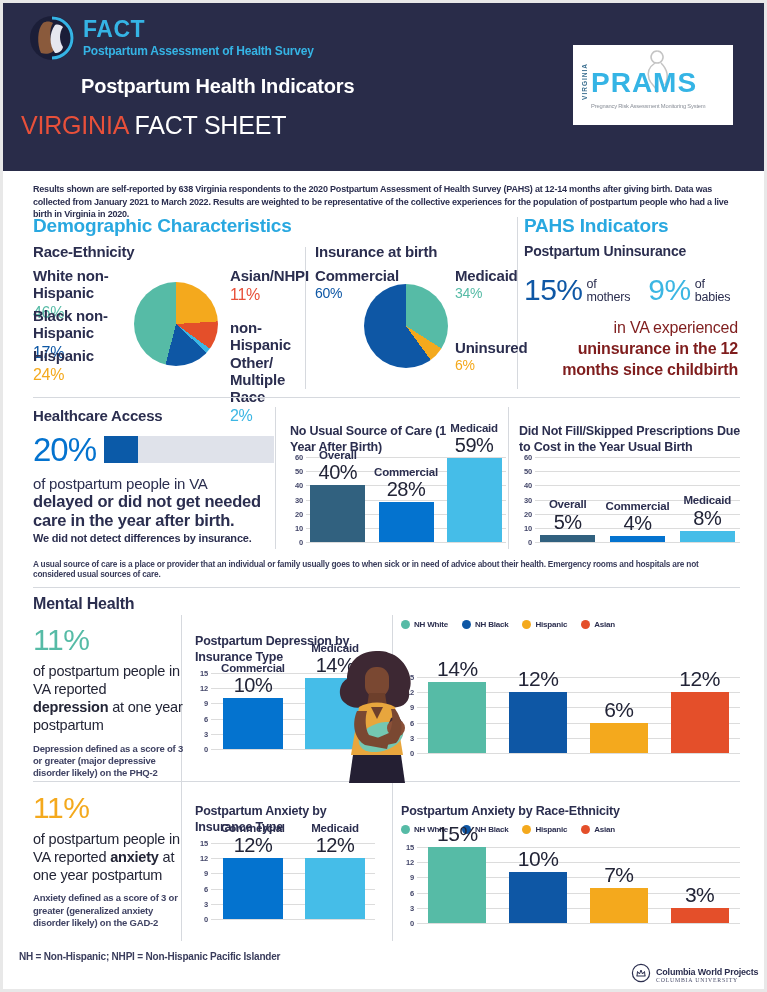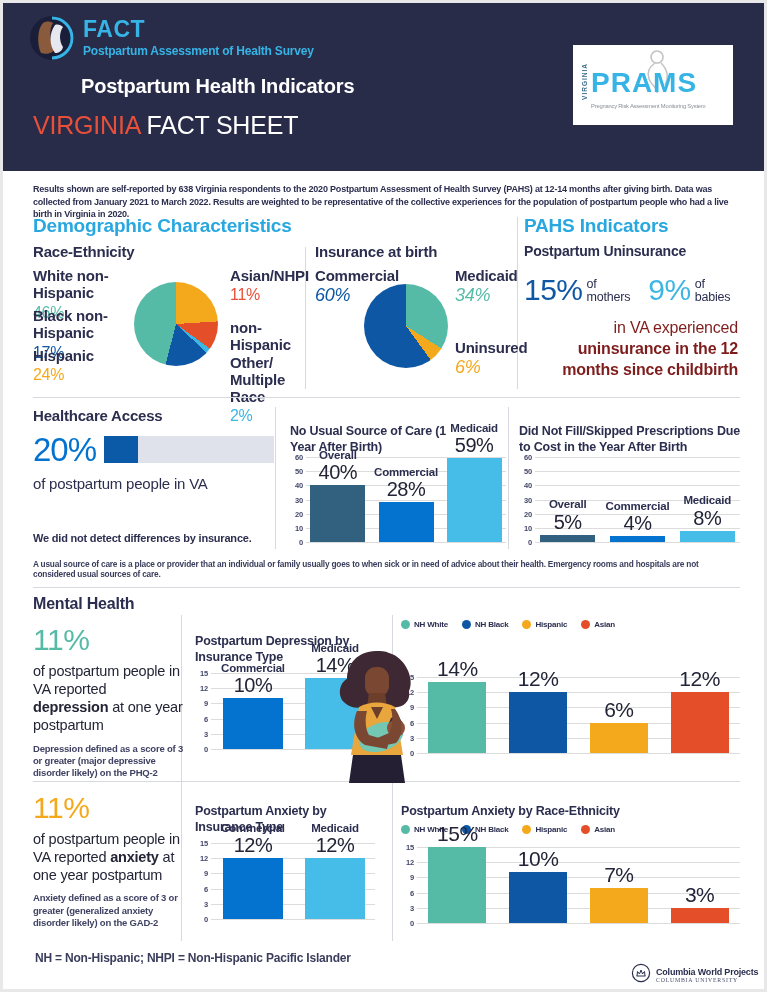--- a/index.html
+++ b/index.html
@@ -5,40 +5,40 @@
   html,body{margin:0;padding:0;background:#e8e8e8;}
   *{box-sizing:border-box;}
   .page{position:relative;width:761px;height:986px;margin:3px;background:#ffffff;
         font-family:"Liberation Sans","DejaVu Sans",sans-serif;color:#2b2e4f;overflow:hidden;letter-spacing:-0.2px;}
   
   .header{position:absolute;left:0;top:0;width:761px;height:168px;background:#292c49;}
   .pahs-logo{position:absolute;left:26px;top:12px;width:46px;height:46px;}
   .pahs-abbr{position:absolute;left:80px;top:13px;font-size:23px;font-weight:bold;color:#35b4e5;letter-spacing:0.5px;}
   .pahs-sub{position:absolute;left:80px;top:41px;font-size:12px;font-weight:bold;color:#35b4e5;}
   .main-title{position:absolute;left:30px;top:72px;font-size:20px;font-weight:bold;color:#ffffff;margin-left:48px;}
-  .sub-title{position:absolute;left:30px;top:108px;font-size:25px;font-weight:400;color:#ffffff;}
+  .sub-title{position:absolute;left:18px;top:108px;font-size:25px;font-weight:400;color:#ffffff;}
   .sub-title .accent{color:#e8503a;}
   .prams-box{position:absolute;left:570px;top:42px;width:160px;height:80px;background:#ffffff;}
   .prams-vert{position:absolute;left:8px;top:18px;font-size:6.5px;font-weight:bold;color:#3a6e8f;
               writing-mode:vertical-rl;transform:rotate(180deg);letter-spacing:1px;}
   .prams-name{position:absolute;left:18px;top:22px;font-size:28px;font-weight:bold;color:#35b4e5;letter-spacing:1px;}
   .prams-tag{position:absolute;left:18px;top:58px;font-size:5.8px;color:#8a8f98;}
   .prams-sil{position:absolute;left:62px;top:2px;}
   
   .hline{position:absolute;height:1px;background:#d6d9de;}
   .vline{position:absolute;width:1px;background:#d6d9de;}
   .sec-title{position:absolute;font-size:19px;font-weight:bold;color:#29a8e0;}
   .col-title{position:absolute;font-size:15px;font-weight:bold;color:#2b2e4f;}
   .intro{position:absolute;left:30px;top:180px;width:706px;font-size:9px;line-height:1.4;font-weight:600;color:#2b2e4f;}
   
   .pie{position:absolute;width:84px;height:84px;border-radius:50%;}
   .pie-label{position:absolute;line-height:1.1;}
   .pl-name{font-size:15px;font-weight:bold;color:#2b2e4f;line-height:1.15;}
   .pl-pct{font-size:16px;margin-top:2px;letter-spacing:-0.3px;}
-  .pl-pct.big{font-size:18px;font-style:italic;}
+  .pl-pct.big{font-size:14px;}
   
   .stat-row{position:absolute;display:flex;align-items:flex-start;gap:18px;}
   .stat{display:flex;align-items:flex-start;gap:4px;}
   .stat-pct{font-size:30px;line-height:1;letter-spacing:-0.5px;}
   .stat-unit{font-size:12.5px;line-height:1.05;padding-top:3px;color:#2b2e4f;}
   .uni-body{position:absolute;font-size:16px;line-height:1.32;color:#7f1d1d;text-align:right;}
   .uni-body b{font-weight:bold;}
   
   .hc-statrow{position:absolute;display:flex;align-items:center;}
   .hc-pct{font-size:33px;letter-spacing:-1px;line-height:1;}
@@ -65,21 +65,21 @@
   .bar-pct{font-size:20px;color:#222437;letter-spacing:-0.5px;}
   .no-names .bar-pct{font-size:21px;}
   
   .mh-col{position:absolute;width:150px;}
   .mh-pct{font-size:30px;line-height:1;letter-spacing:-0.5px;}
   .mh-para{font-size:14.5px;line-height:1.25;margin-top:7px;color:#232536;}
   .mh-para b{font-weight:bold;}
   .mh-note{font-size:9.5px;line-height:1.3;font-weight:600;color:#3f4263;margin-top:8px;}
   .illus{position:absolute;left:326px;top:646px;z-index:5;}
   
-  .foot-note{position:absolute;left:32px;top:948px;font-size:12px;font-weight:600;color:#3a3d5c;}
+  .foot-note{position:absolute;left:16px;top:948px;font-size:10px;font-weight:600;color:#3a3d5c;}
   .columbia{position:absolute;left:628px;top:960px;display:flex;align-items:center;gap:5px;}
   .col-l1{font-size:9px;font-weight:bold;color:#2b2e4f;line-height:1.2;}
   .col-l2{font-size:5.8px;letter-spacing:0.8px;color:#4a4d6b;font-family:"Liberation Serif",serif;}
 </style>
 </head>
 <body>
 
 <div class="page">
 
   <div class="header">
@@ -170,20 +170,21 @@
   <div class="hline" style="left:30px;top:394px;width:707px;"></div>
 
   <div class="col-title" style="left:30px;top:404px;">Healthcare Access</div>
   <div class="hc-statrow" style="left:30px;top:430px;">
     <span class="hc-pct" style="color: rgb(4, 115, 207);">20%</span>
     <span class="hc-track">
         <span class="hc-fill" style="display: block; width: 20%;"></span>
       </span>
   </div>
   <div class="hc-line1" style="left:30px;top:472px;">of postpartum people in VA</div>
+  <div class="hc-bold" style="left:30px;top:489px;">delayed or did not get needed care in the year after birth.</div>
   <div class="hc-note" style="left:30px;top:529px;">We did not detect differences by insurance.</div>
 
   <div class="vline" style="left:272px;top:404px;height:142px;"></div>
   <div class="vline" style="left:505px;top:404px;height:142px;"></div>
 
   <div class="chart" style="left:287px;top:402px;width:216px;">
     <div class="chart-title" style="width:180px;">No Usual Source of Care (1 Year After Birth)</div>
     <div class="chart-body" style="top:52px;">
       <div class="yaxis" style="height: 85px;">
           <div class="ticklab" style="top: 85px;">0</div>
@@ -221,21 +222,21 @@
               <div class="bar-name">Medicaid</div>
               <div class="bar-pct">59%</div>
             </div>
             <div class="bar" style="height: 83.5833px; width: 55px; background: rgb(69, 189, 232);"></div>
           </div>
         </div>
     </div>
   </div>
 
   <div class="chart" style="left:516px;top:402px;width:221px;">
-    <div class="chart-title">Did Not Fill/Skipped Prescriptions Due to Cost in the Year After Birth</div>
+    <div class="chart-title">Did Not Fill/Skipped Prescriptions Due to Cost in the Year Usual Birth</div>
     <div class="chart-body" style="top:52px;">
       <div class="yaxis" style="height: 85px;">
           <div class="ticklab" style="top: 85px;">0</div>
           <div class="ticklab" style="top: 70.8333px;">10</div>
           <div class="ticklab" style="top: 56.6667px;">20</div>
           <div class="ticklab" style="top: 42.5px;">30</div>
           <div class="ticklab" style="top: 28.3333px;">40</div>
           <div class="ticklab" style="top: 14.1667px;">50</div>
           <div class="ticklab" style="top: 0px;">60</div>
         </div>

